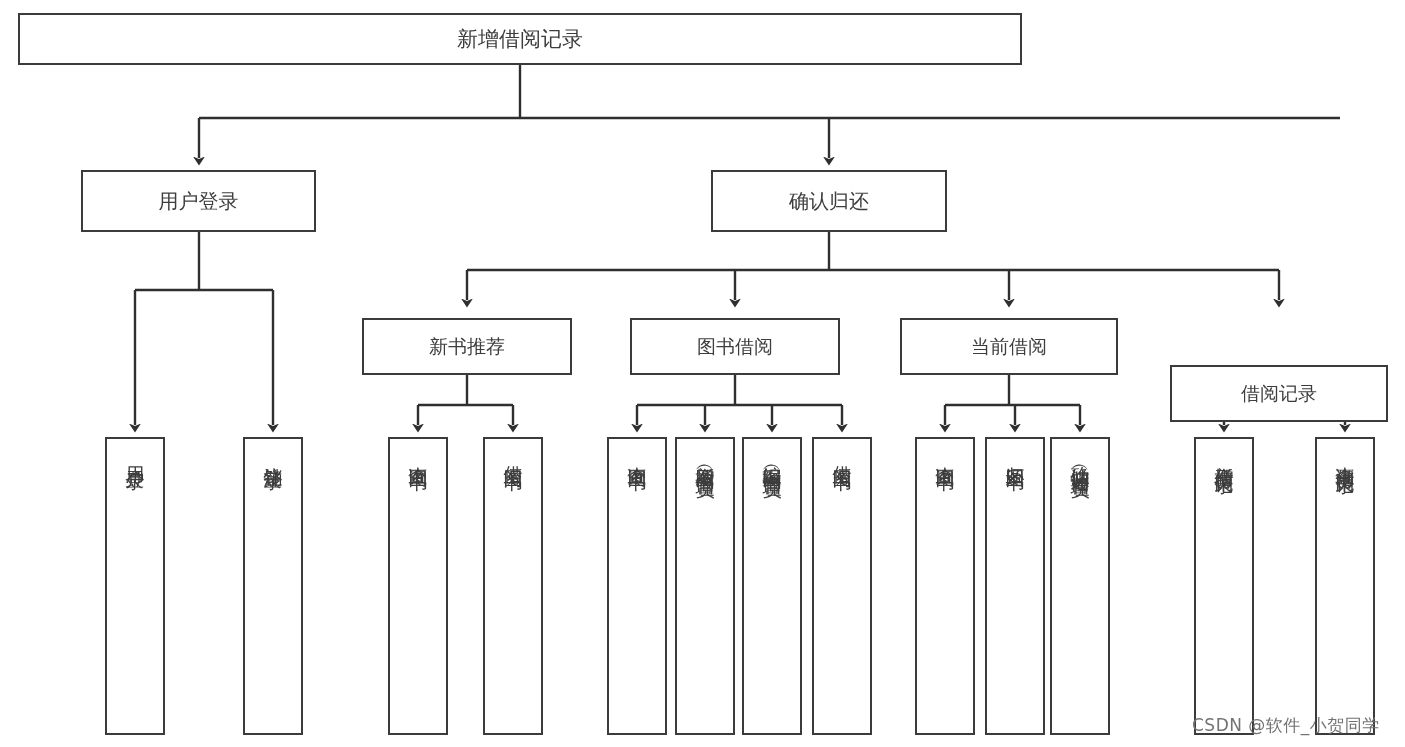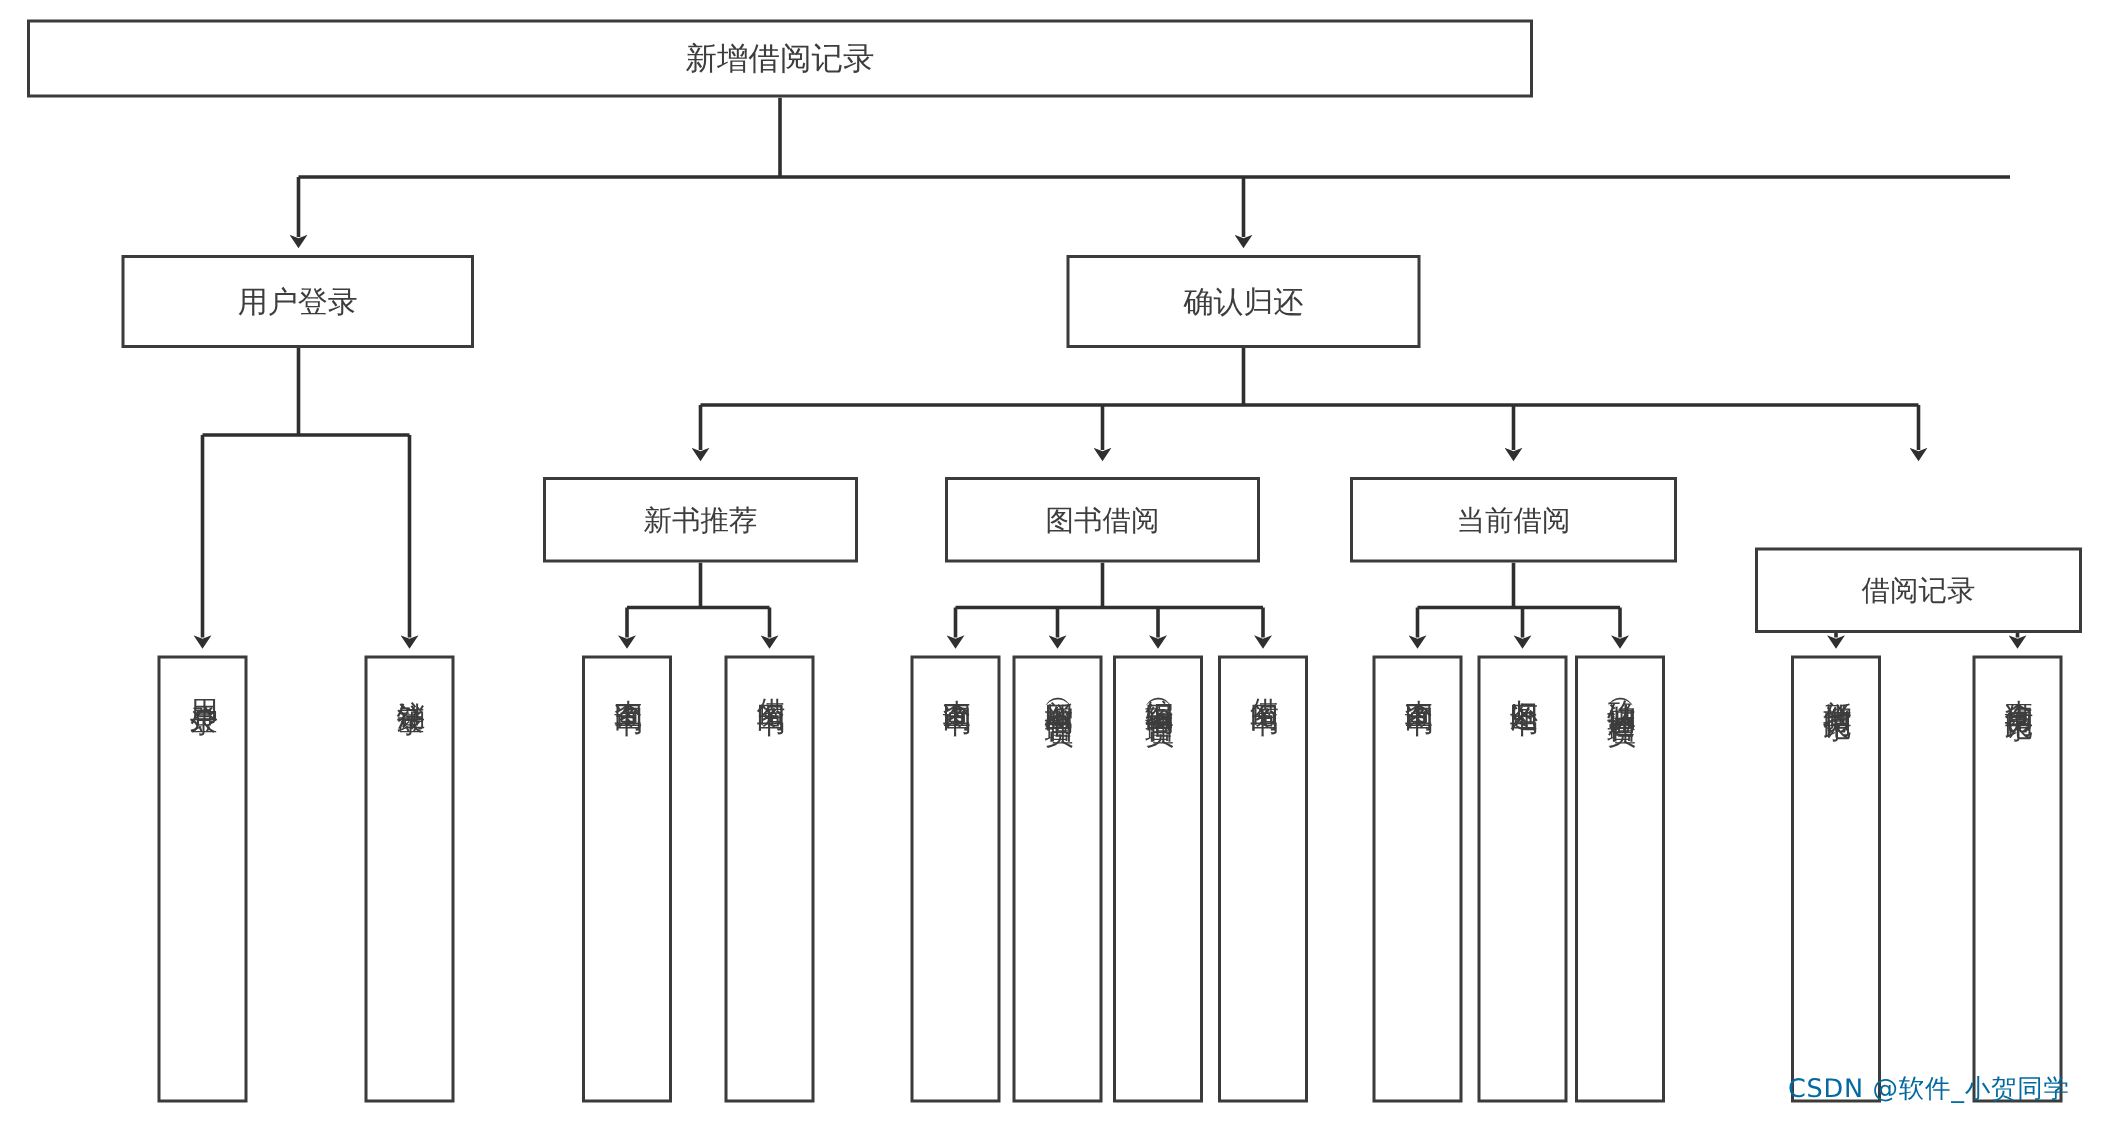--- a/index.html
+++ b/index.html
@@ -9,21 +9,21 @@
   .node{position:absolute;box-sizing:border-box;background:#ffffff;
         border:2px solid #3b3b3b;display:flex;align-items:center;justify-content:center;
         color:#3d3d3d;}
   .node.root{font-size:21px;}
   .node.lvl1{font-size:20px;}
   .node.lvl2{font-size:19px;}
   .node.leaf{font-size:19px;align-items:flex-start;padding-top:12px;}
   .node .vtext{writing-mode:vertical-rl;text-orientation:upright;line-height:1.05;
         letter-spacing:2px;white-space:nowrap;}
   .node .htext{white-space:nowrap;}
-  .watermark{position:absolute;font-size:17px;color:#0369a1;white-space:nowrap;
+  .watermark{position:absolute;font-size:17px;color:#737373;white-space:nowrap;
         letter-spacing:0.5px;}
 </style>
 </head>
 <body>
 
 <div id="canvas">
 
   <svg class="wires" viewBox="0 0 1405 747" xmlns="http://www.w3.org/2000/svg">
     <defs>
       <marker id="arrow" markerWidth="10" markerHeight="12" refX="1.5" refY="6" orient="auto" markerUnits="userSpaceOnUse">

